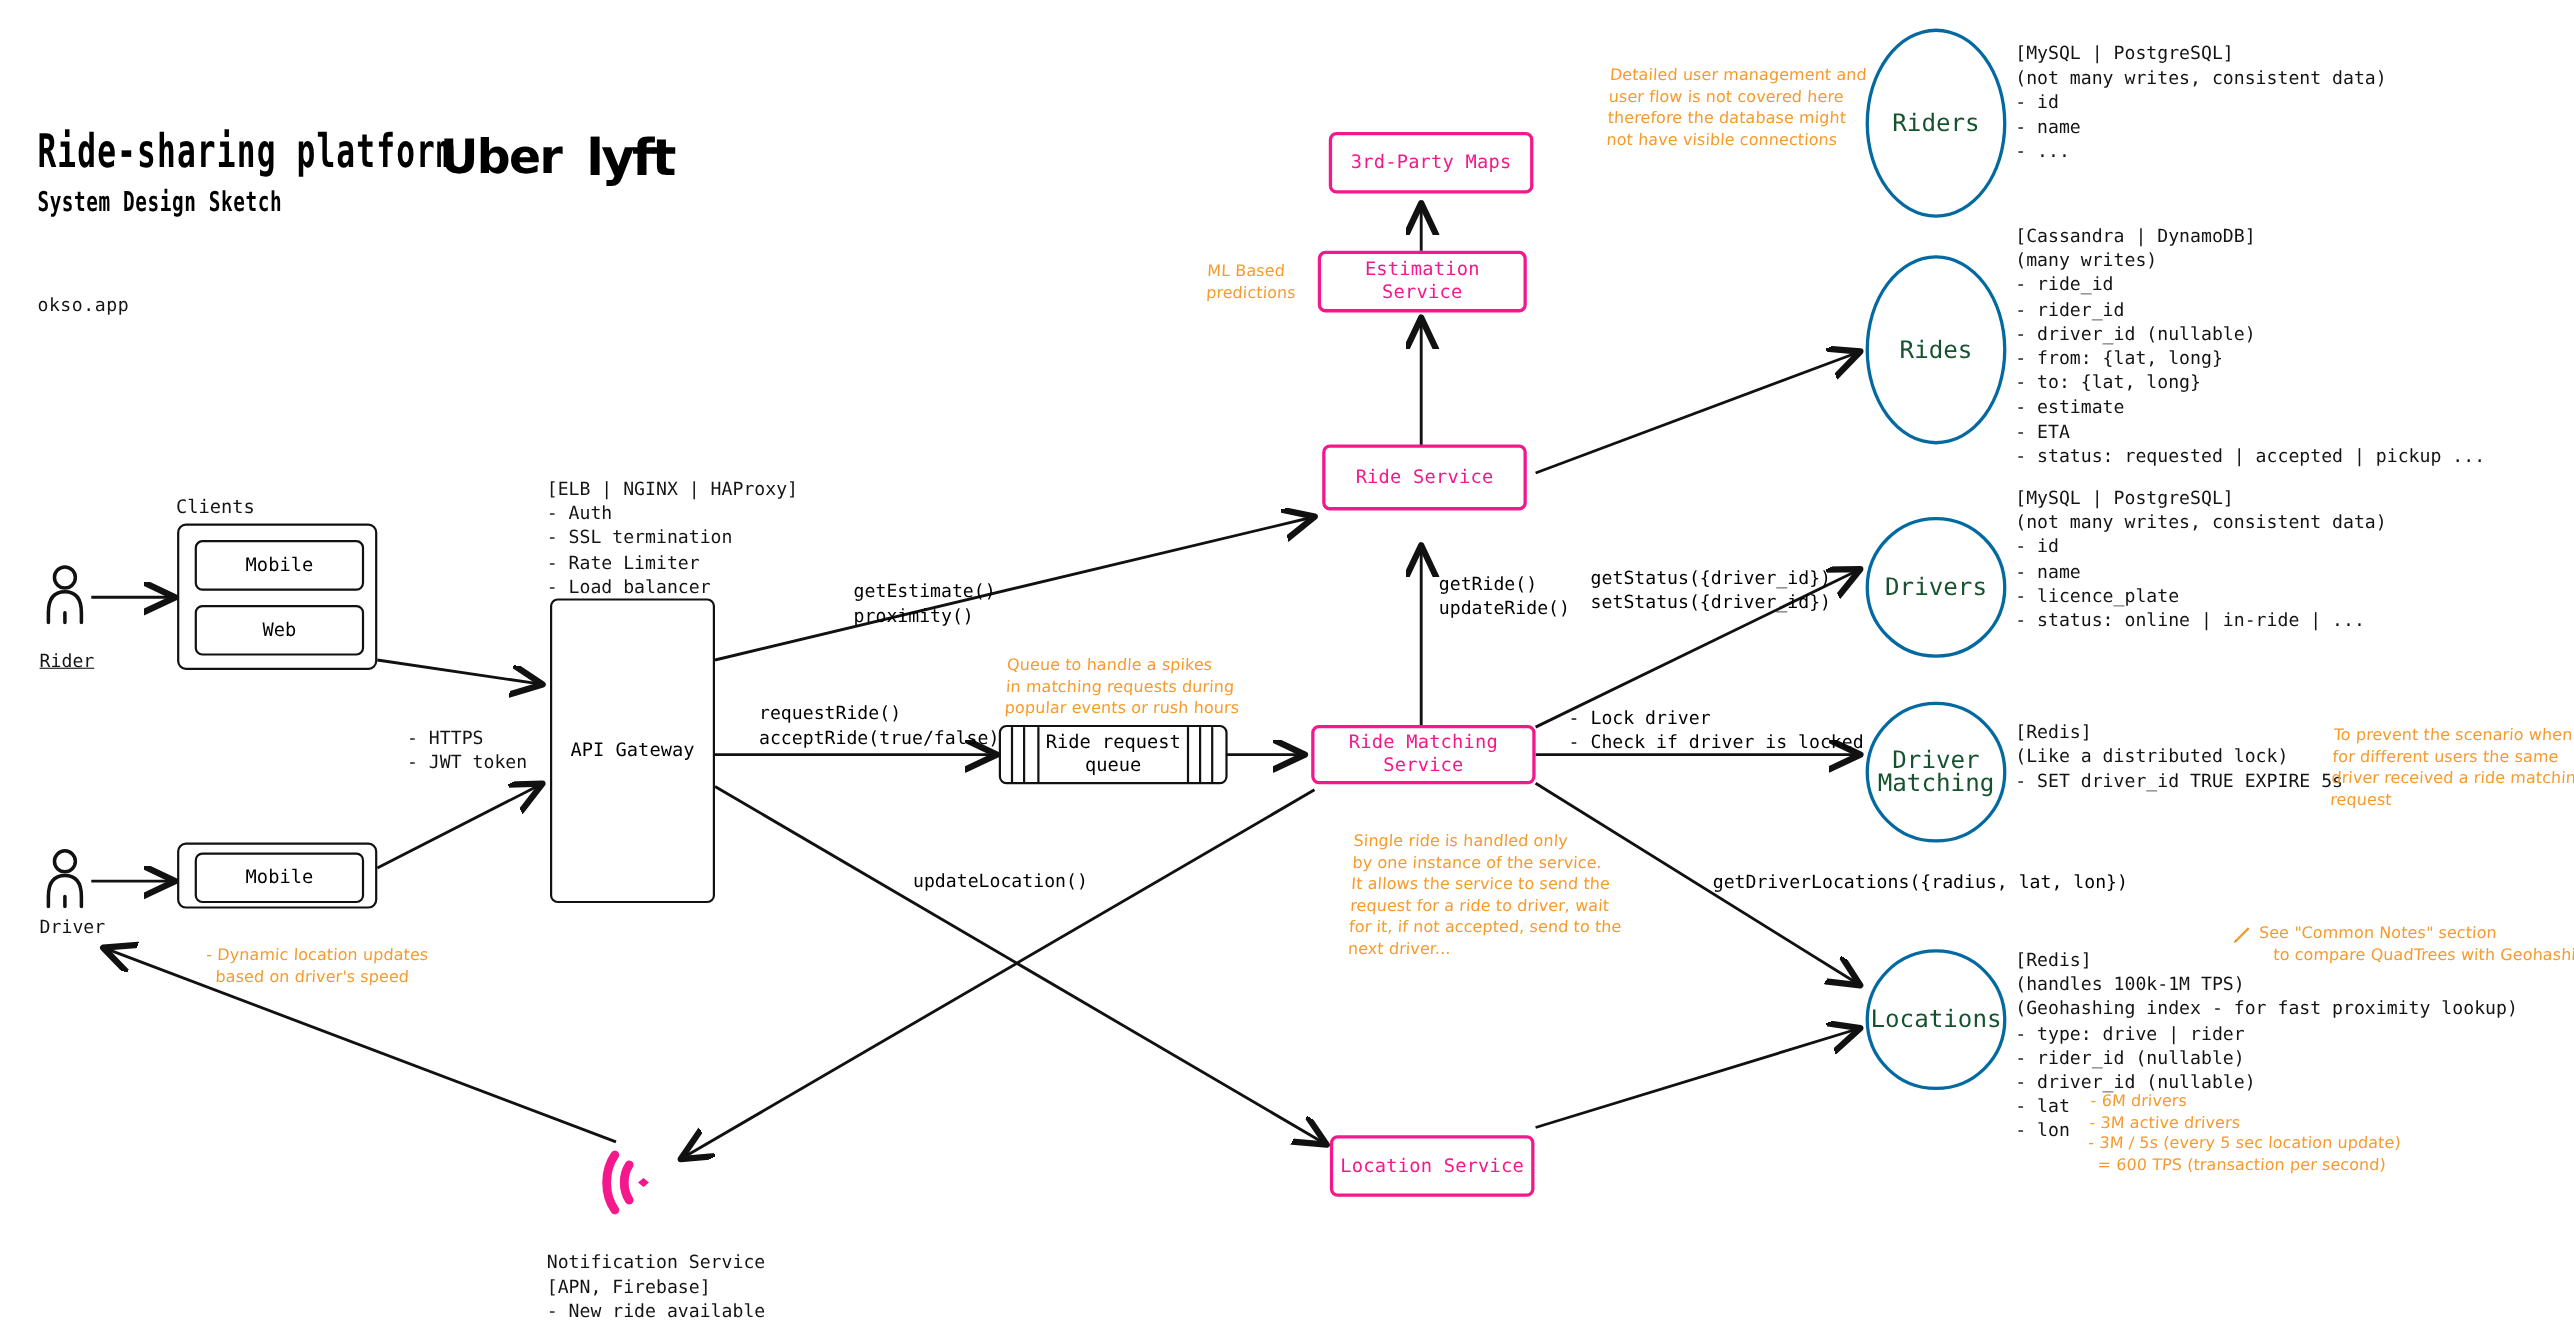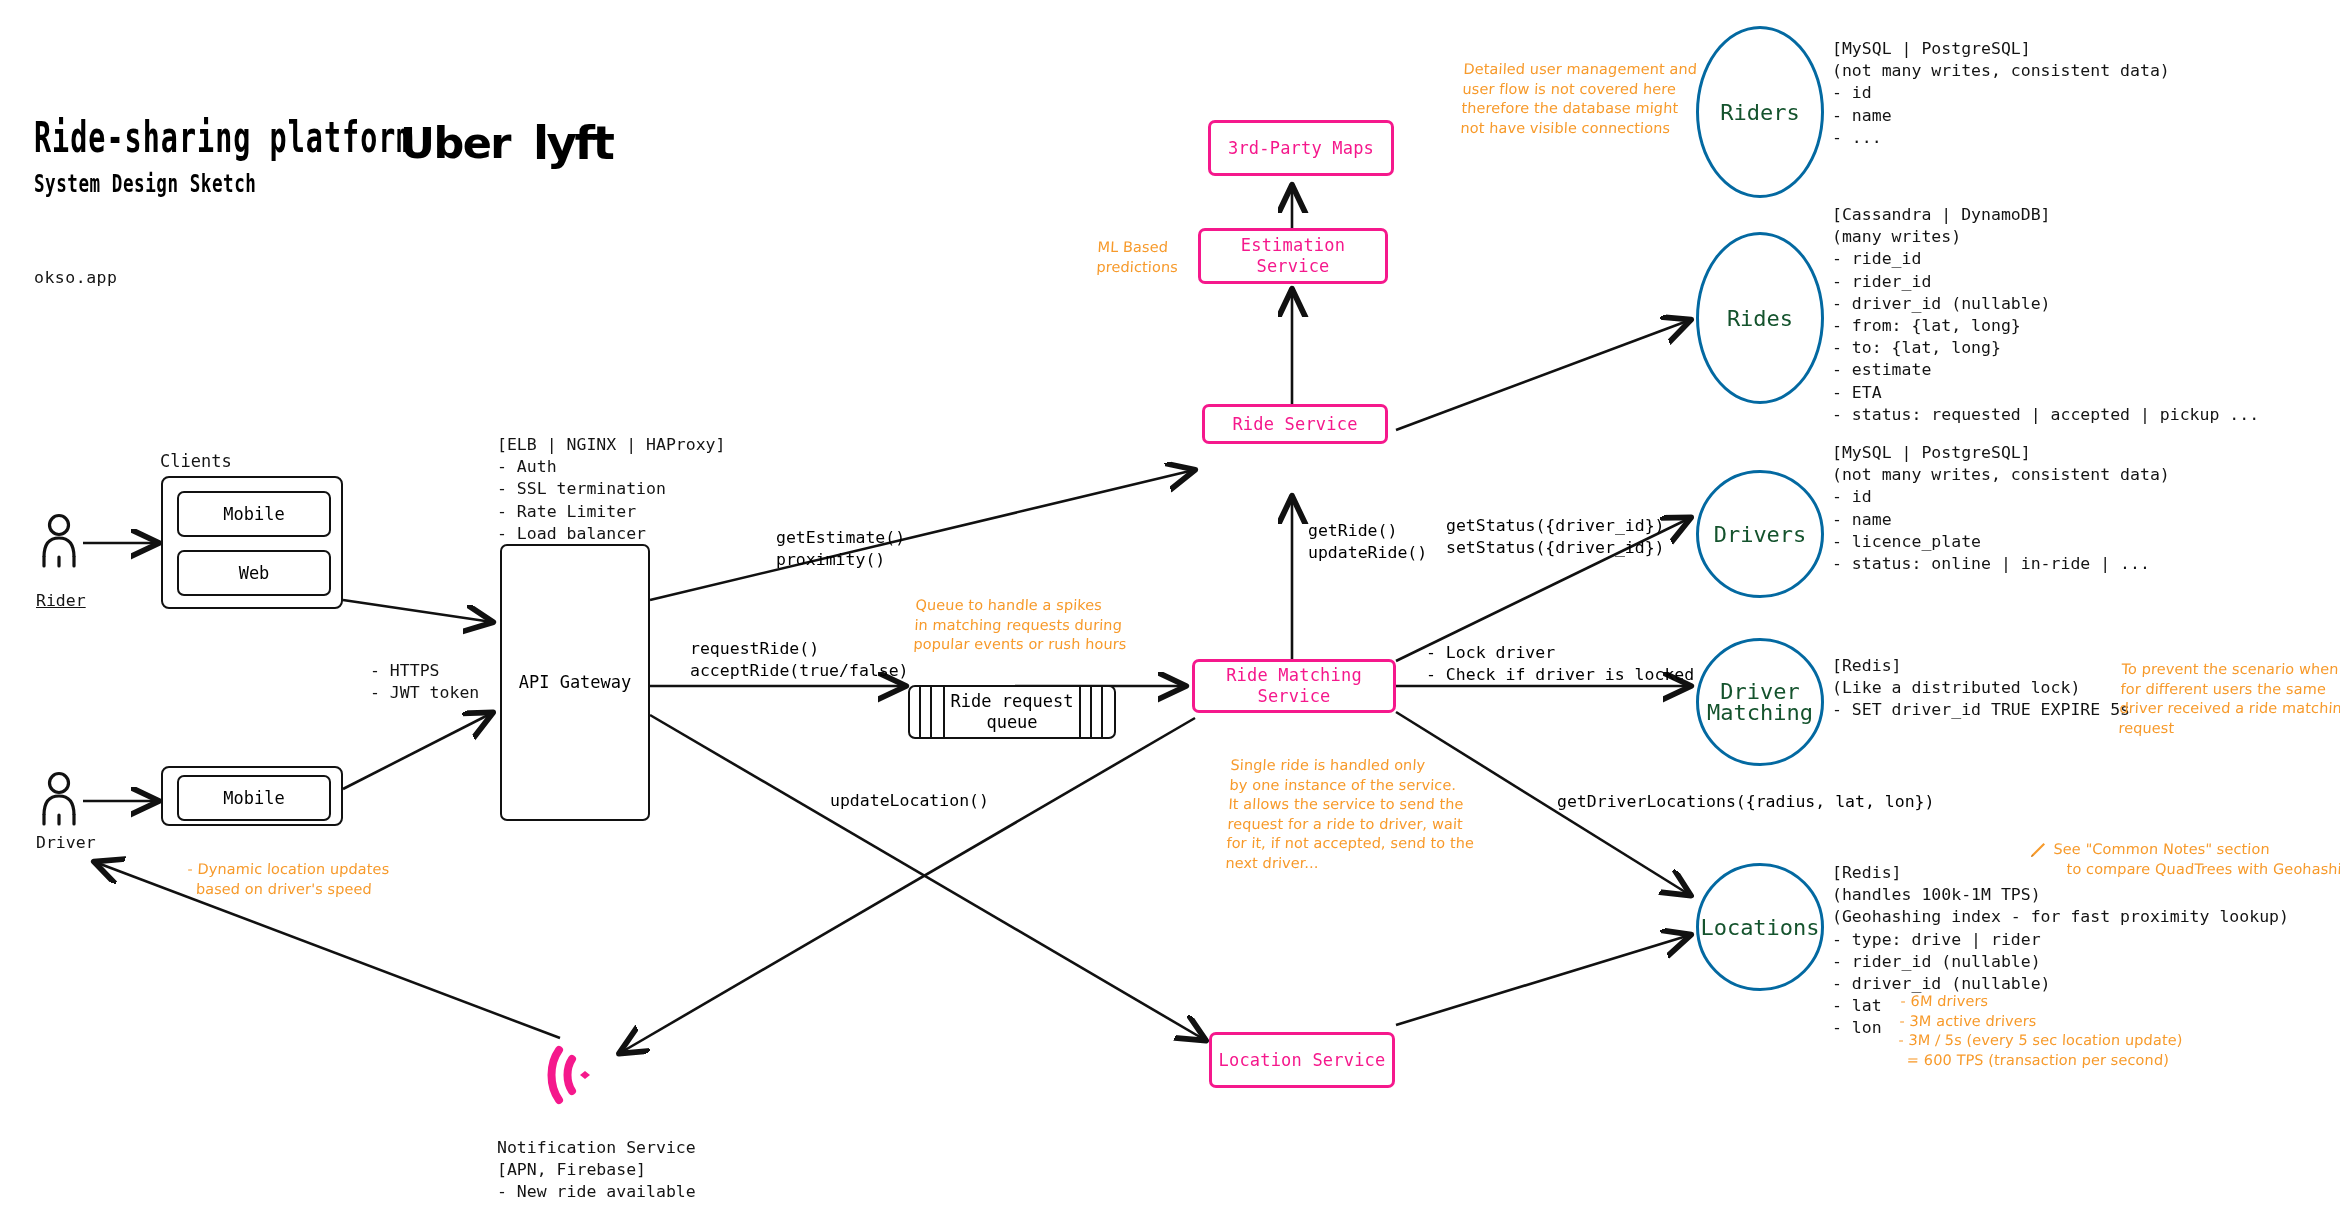--- a/index.html
+++ b/index.html
@@ -133,21 +133,20 @@
     text-align: center;
   }
 
   
   .queue {
     border: 2.6px solid #111;
     border-radius: 7px;
     background: #fff;
     display: flex; align-items: stretch;
     overflow: hidden;
-    margin-top: 26px;
   }
   .queue .slot { width: 11px; border-right: 2.6px solid #111; }
   .queue .slot.last { border-right: none; }
   .queue .qmid {
     flex: 1;
     border-left: 2.6px solid #111;
     border-right: 2.6px solid #111;
     display: flex; align-items: center; justify-content: center;
     font-family: "DejaVu Sans Mono", monospace;
     font-size: 17px; line-height: 21px; text-align: center;
@@ -273,21 +272,21 @@
     <div class="slot"></div>
     <div class="slot last"></div>
   </div>
 
   <div class="abs pink-box" style="left:1208px; top:120px; width:186px; height:56px;">3rd-Party Maps</div>
 
   <div class="abs note" style="left:1098px; top:238px;">ML Based
 predictions</div>
   <div class="abs pink-box" style="left:1198px; top:228px; width:190px; height:56px;">Estimation Service</div>
 
-  <div class="abs pink-box" style="left:1202px; top:404px; width:186px; height:40px;">Ride Service</div>
+  <div class="abs pink-box" style="left:1202px; top:404px; width:186px; height:60px;">Ride Service</div>
 
   <div class="abs pink-box" style="left:1192px; top:659px; width:204px; height:54px;">Ride Matching Service</div>
   <div class="abs note" style="left:1231px; top:756px;">Single ride is handled only
 by one instance of the service.
 It allows the service to send the
 request for a ride to driver, wait
 for it, if not accepted, send to the
 next driver...</div>
 
   <div class="abs pink-box" style="left:1209px; top:1032px; width:186px; height:56px;">Location Service</div>

